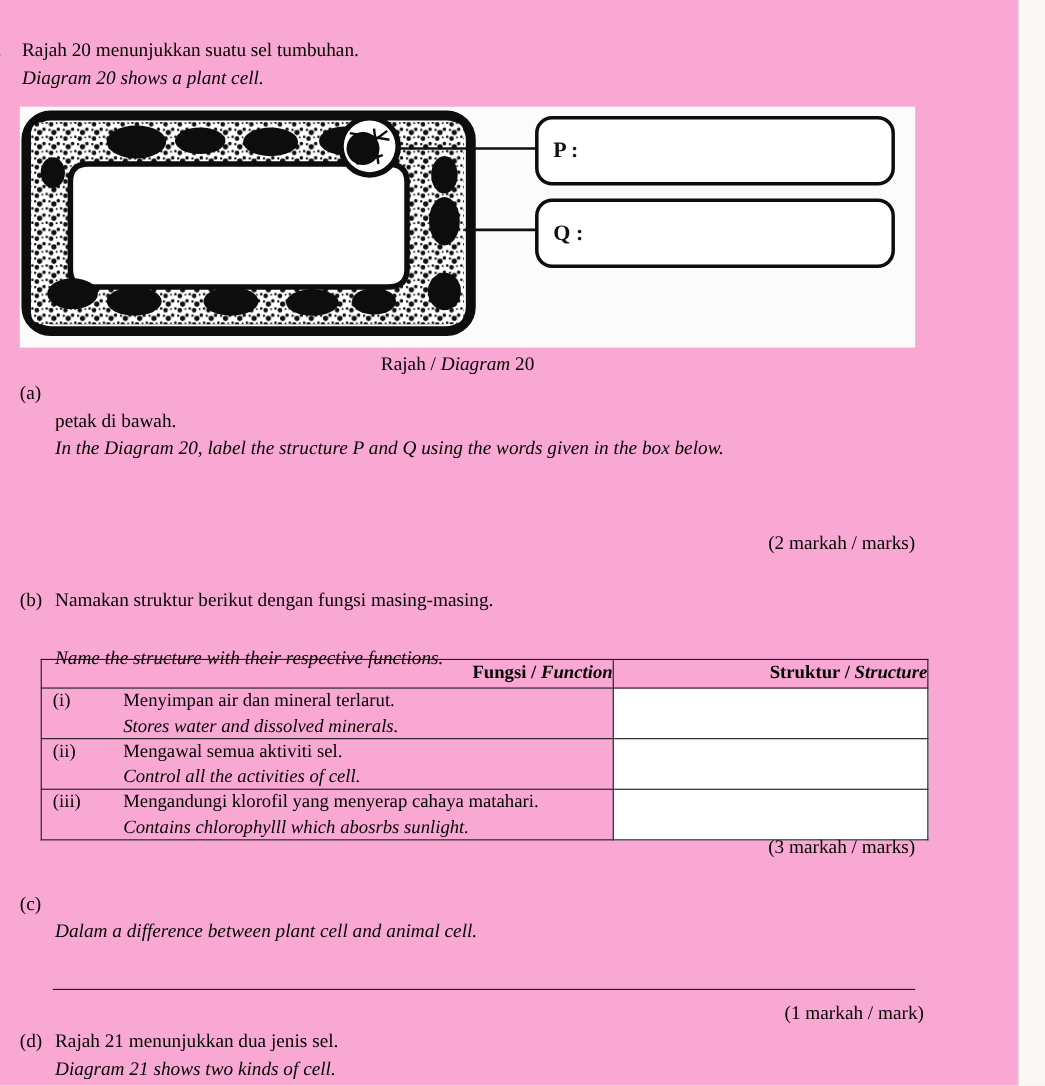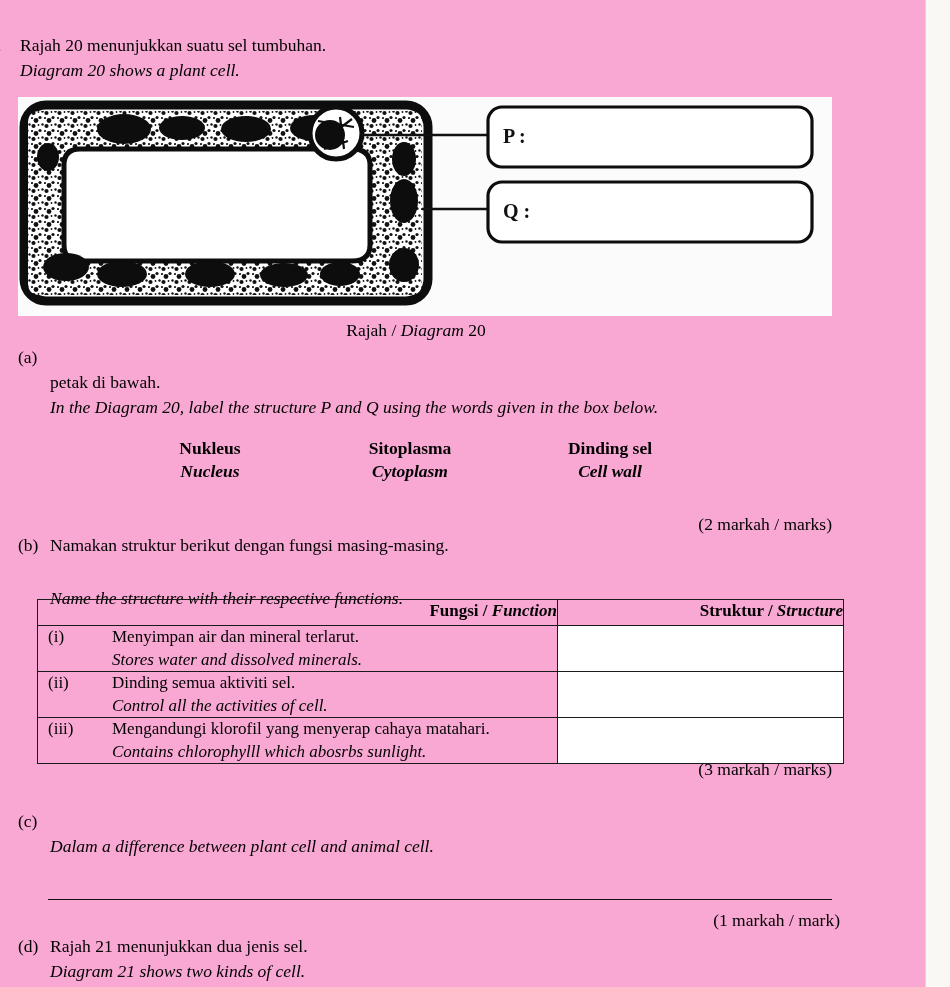--- a/index.html
+++ b/index.html
@@ -227,36 +227,22 @@
   <div class="caption">
     <span>Rajah /</span>
     <span class="ital">Diagram</span>
     <span>20</span>
   </div>
 
   <div class="qnum" style="left:18px; top:345px;">(a)</div>
   <div class="qline" style="left:50px; top:370px;">petak di bawah.</div>
   <div class="qline ital" style="left:50px; top:395px;">In the Diagram 20, label the structure P and Q using the words given in the box below.</div>
 
-  <div class="wordbank">
-    <div class="wb-col">
-      <span class="wb-my">Nukleus</span>
-      <span class="wb-en">Nucleus</span>
-    </div>
-    <div class="wb-col">
-      <span class="wb-my">Sitoplasma</span>
-      <span class="wb-en">Cytoplasm</span>
-    </div>
-    <div class="wb-col">
-      <span class="wb-my">Dinding sel</span>
-      <span class="wb-en">Cell wall</span>
-    </div>
-  </div>
-
-  <div class="marks" style="left:682px; top:483px;margin-top:31px;">
+
+  <div class="marks" style="left:682px; top:483px;">
     <span>(2 markah / marks)</span>
   </div>
 
   <div class="qnum" style="left:18px; top:533px;">(b)</div>
   <div class="qline" style="left:50px; top:533px;">Namakan struktur berikut dengan fungsi masing-masing.</div>
   <div class="qline ital" style="left:50px; top:586px;">Name the structure with their respective functions.</div>
 
   <table class="fn-table">
     <colgroup>
       <col class="col-fn">
@@ -285,21 +271,21 @@
             </span>
           </div>
         </td>
         <td class="st-cell"></td>
       </tr>
       <tr>
         <td class="fn-cell">
           <div class="row-inner">
             <span class="roman">(ii)</span>
             <span class="fn-texts">
-              <span class="fn-my">Dinding semua aktiviti sel.</span>
+              <span class="fn-my">Mengawal semua aktiviti sel.</span>
               <span class="fn-en">Control all the activities of cell.</span>
             </span>
           </div>
         </td>
         <td class="st-cell"></td>
       </tr>
       <tr>
         <td class="fn-cell">
           <div class="row-inner">
             <span class="roman">(iii)</span>

